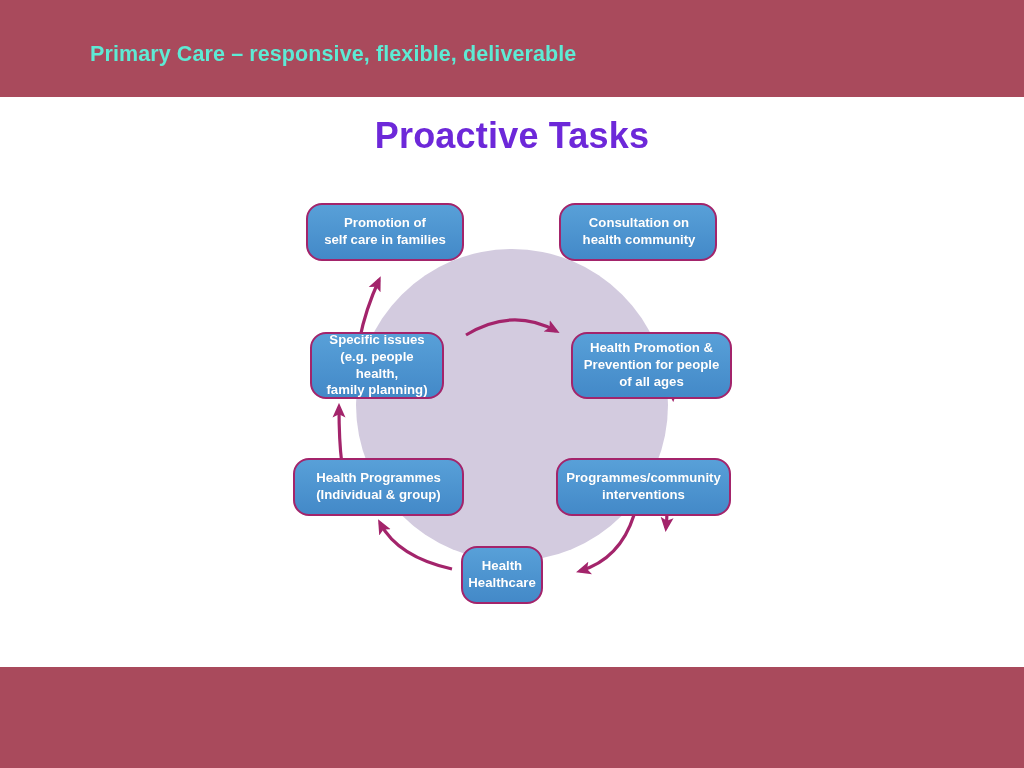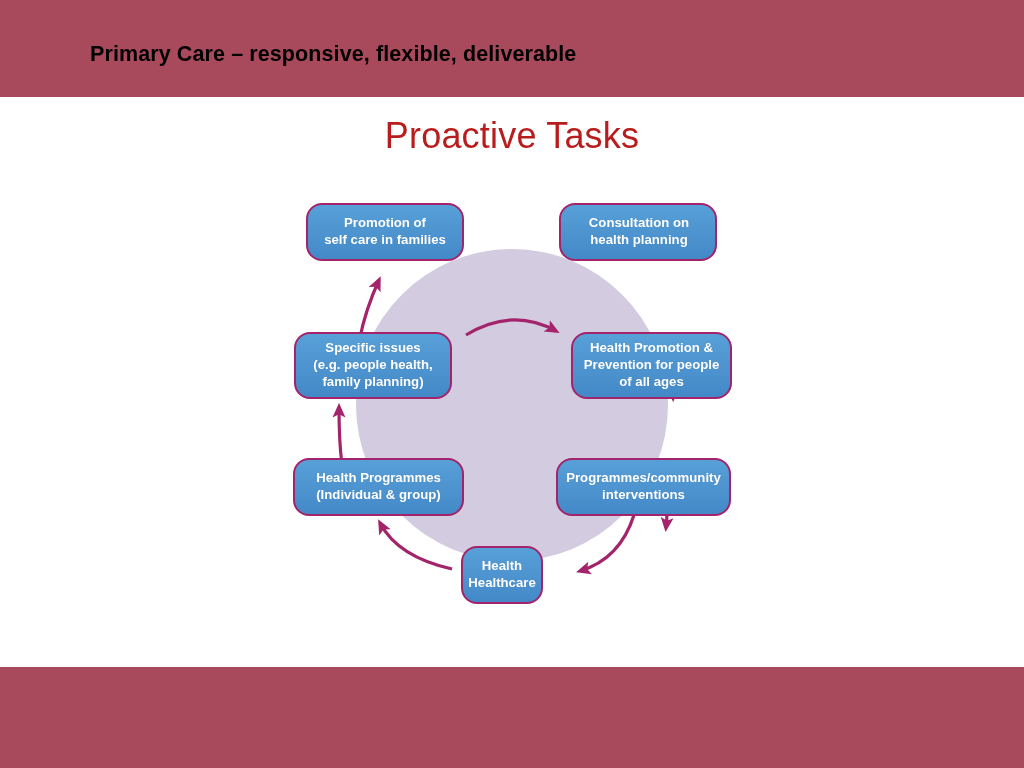--- a/index.html
+++ b/index.html
@@ -23,42 +23,42 @@
     width: 1024px;
     height: 97px;
     background: #a94a5c;
   }
   #header-title {
     position: absolute;
     left: 90px;
     top: 42px;
     font-size: 21.5px;
     font-weight: bold;
-    color: #000000;
+    color: #5eead4;
     letter-spacing: 0.1px;
     white-space: nowrap;
   }
 
   
   #slide-body {
     position: absolute;
     left: 0; top: 97px;
     width: 1024px;
     height: 570px;
     background: #ffffff;
   }
   #slide-title {
     position: absolute;
     left: 0;
     top: 18px;
     width: 1024px;
     text-align: center;
     font-size: 36px;
-    font-weight: normal;
-    color: #b91c1c;
+    font-weight: bold;
+    color: #6d28d9;
     letter-spacing: 0.2px;
   }
 
   
   #diagram {
     position: absolute;
     left: 0; top: 0;
     width: 1024px;
     height: 570px;
   }
@@ -141,21 +141,21 @@
     <div class="node-box" style="left:306px; top:106px; width:158px; height:58px;">
       <span>
         <span>Promotion of</span><br>
         <span>self care in families</span>
       </span>
     </div>
 
     <div class="node-box" style="left:559px; top:106px; width:158px; height:58px;padding-left:8px;">
       <span>
         <span>Consultation on</span><br>
-        <span>health planning</span>
+        <span>health community</span>
       </span>
     </div>
 
     <div class="node-box" style="left:571px; top:235px; width:161px; height:67px;">
       <span>
         <span>Health Promotion &amp;</span><br>
         <span>Prevention for people</span><br>
         <span>of all ages</span>
       </span>
     </div>
@@ -174,21 +174,21 @@
       </span>
     </div>
 
     <div class="node-box" style="left:293px; top:361px; width:171px; height:58px;">
       <span>
         <span>Health Programmes</span><br>
         <span>(Individual &amp; group)</span>
       </span>
     </div>
 
-    <div class="node-box" style="left:294px; top:235px; width:158px; height:67px;">
+    <div class="node-box" style="left:310px; top:235px; width:134px; height:67px;">
       <span>
         <span>Specific issues</span><br>
         <span>(e.g. people health,</span><br>
         <span>family planning)</span>
       </span>
     </div>
 
   </div>
 </div>
 

